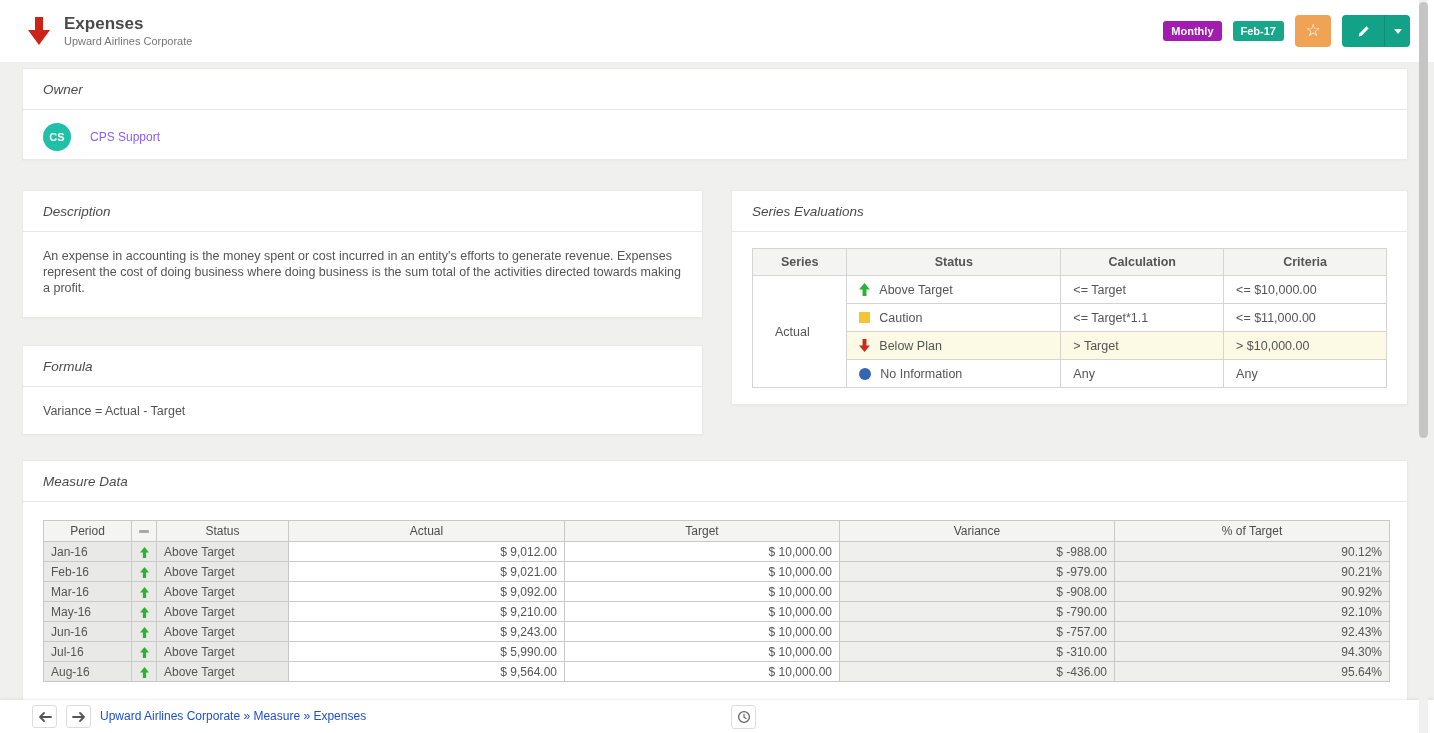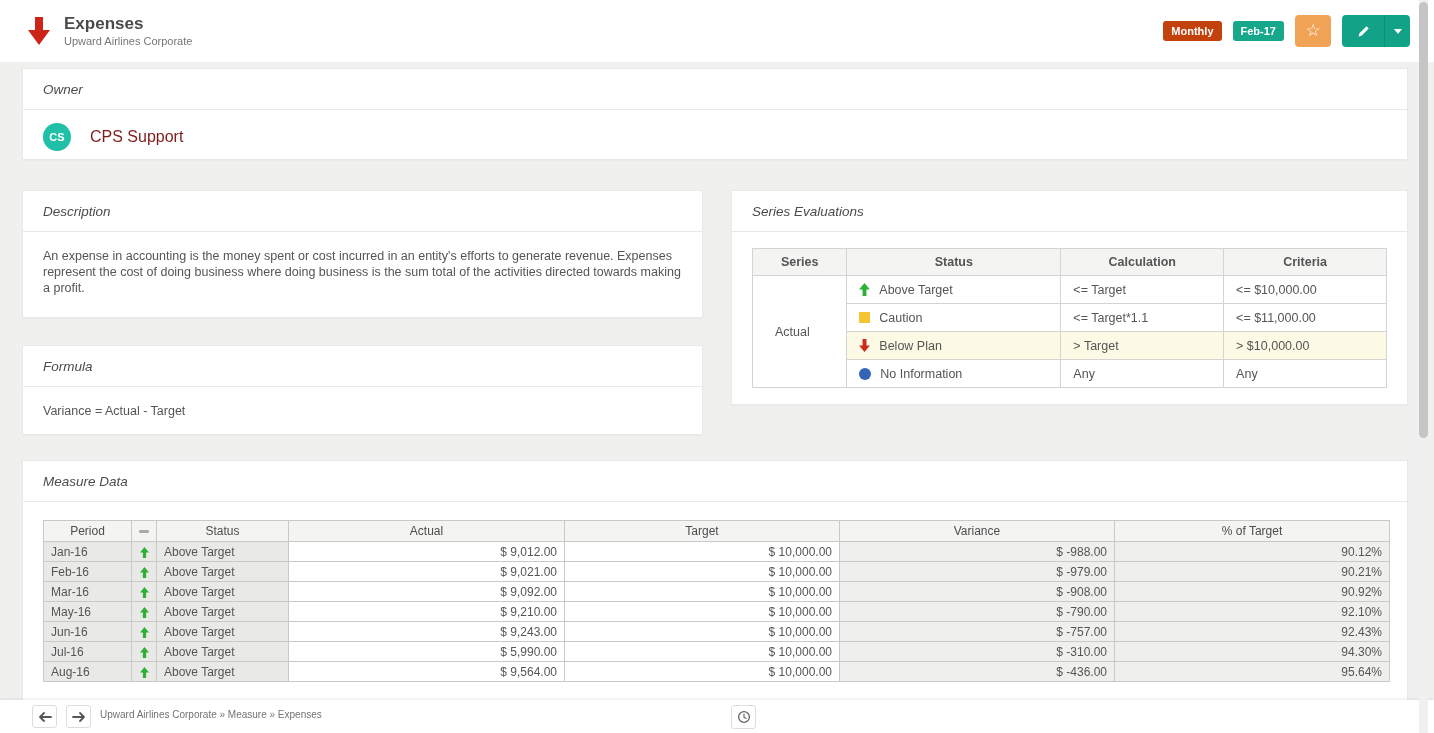--- a/index.html
+++ b/index.html
@@ -26,21 +26,21 @@
   .panel-body { padding:16px 20px; font-size:12.5px; color:#555; line-height:16px; }
 
   #panel-owner { left:22px; top:68px; width:1386px; height:92px; }
   #panel-description { left:22px; top:190px; width:681px; height:128px; }
   #panel-series { left:731px; top:190px; width:677px; height:215px; }
   #panel-formula { left:22px; top:345px; width:681px; height:90px; }
   #panel-measure { left:22px; top:460px; width:1386px; height:273px; }
 
   .owner-row { display:flex; align-items:center; gap:19px; padding:13px 20px; }
   .avatar { width:28px; height:28px; border-radius:50%; color:#fff; font-size:11px; font-weight:700; display:flex; align-items:center; justify-content:center; }
-  .owner-name { font-size:16px; color:#7f1d1d; }
+  .owner-name { font-size:12px; color:#8b5cf6; }
 
   
   table { border-collapse:collapse; width:100%; }
   #series-table { font-size:12.5px; color:#555; }
   #series-table th, #series-table td { border:1px solid #d4d4d2; }
   #series-table th { background:#f4f4f2; font-weight:700; text-align:center; height:27px; color:#555; }
   #series-table td { height:28px; padding:0 12px; background:#fff; }
   #series-table tr.highlight td { background:#fcf9e4; }
   #series-table td.series-cell { text-align:left; padding-left:22px; background:#fff; }
   .status-flex { display:flex; align-items:center; gap:9px; }
@@ -55,21 +55,21 @@
   #measure-table td.cell-label { background:#e9e9e7; text-align:left; }
   #measure-table td.cell-icon { background:#e9e9e7; text-align:center; padding:0; }
   #measure-table td.cell-num { background:#fff; text-align:right; }
   #measure-table td.cell-calc { background:#efefed; text-align:right; }
   .minus-dash { display:inline-block; width:10px; height:3px; background:#a9a9a7; border-radius:1px; vertical-align:middle; }
 
   
   .footer { position:absolute; left:0; bottom:0; width:1434px; height:33px; background:#fff; box-shadow:0 -1px 3px rgba(0,0,0,0.08); z-index:5; }
   .nav-btn { position:absolute; top:5px; width:25px; height:23px; background:#fff; border:1px solid #ddd; border-radius:3px; display:flex; align-items:center; justify-content:center; cursor:pointer; }
   #btn-back { left:32px; } #btn-forward { left:66px; }
-  .breadcrumb { position:absolute; left:100px; top:9px; font-size:10px; color:#737373; }
+  .breadcrumb { position:absolute; left:100px; top:9px; font-size:12px; color:#1d4ed8; }
   #btn-history { left:731px; top:5px; position:absolute; width:25px; height:24px; background:#fff; border:1px solid #ddd; border-radius:3px; display:flex; align-items:center; justify-content:center; cursor:pointer; }
 
   
   .scrollbar-track { position:absolute; top:0; right:6px; width:9px; height:733px; background:#f0f0f0; z-index:10; }
   .scrollbar-thumb { position:absolute; top:2px; left:0; width:9px; height:436px; background:#c5c5c5; border-radius:5px; cursor:pointer; }
 </style>
 </head>
 <body>
 
 <div id="app">
@@ -78,21 +78,21 @@
     <div class="topbar-left">
       <svg class="big-arrow" viewBox="0 0 22 28">
         <path d="M7 0 H15 V13 H22 L11 28 L0 13 H7 Z" fill="#cc2419"></path>
       </svg>
       <div class="title-block">
         <div class="title">Expenses</div>
         <div class="subtitle">Upward Airlines Corporate</div>
       </div>
     </div>
     <div class="topbar-right">
-      <span class="badge" id="badge-frequency" style="background: #c2410c; text-align: right;">Monthly</span>
+      <span class="badge" id="badge-frequency" style="background: #a21caf; text-align: right;">Monthly</span>
       <span class="badge" id="badge-period" style="background: rgb(23, 168, 140);">Feb-17</span>
       <button class="btn-star" id="btn-star" style="background: rgb(240, 163, 85);"><span>☆</span></button>
       <div class="btn-edit" id="btn-edit" style="background: rgb(18, 162, 135);">
         <span class="edit-main">
           <svg width="13" height="13" viewBox="0 0 16 16">
               <path d="M11.7 1.6 L14.4 4.3 L5.6 13.1 L2 14 L2.9 10.4 Z" fill="#fff"></path>
             </svg>
         </span>
         <span class="edit-caret">
             <span class="caret-down"></span>

